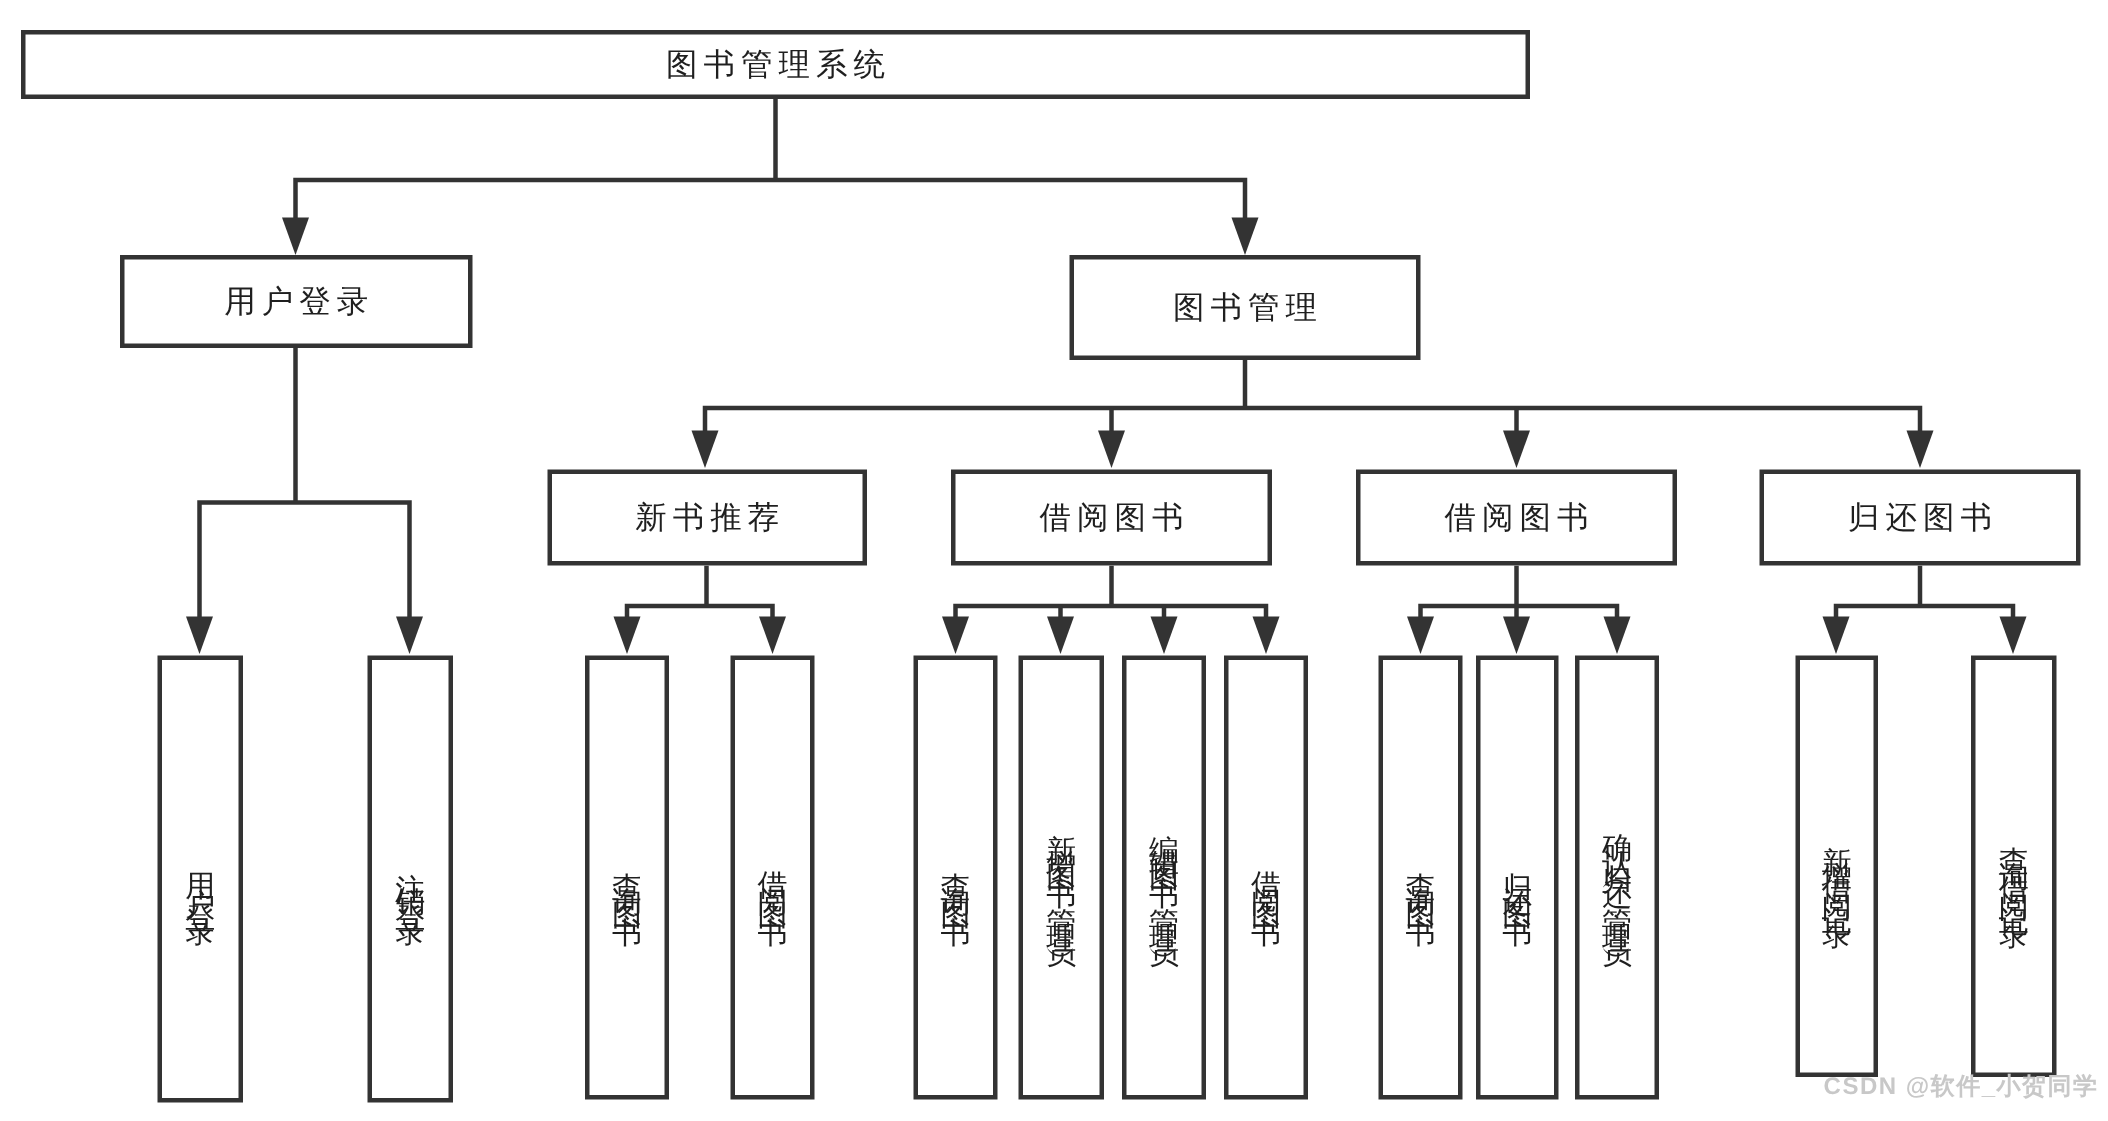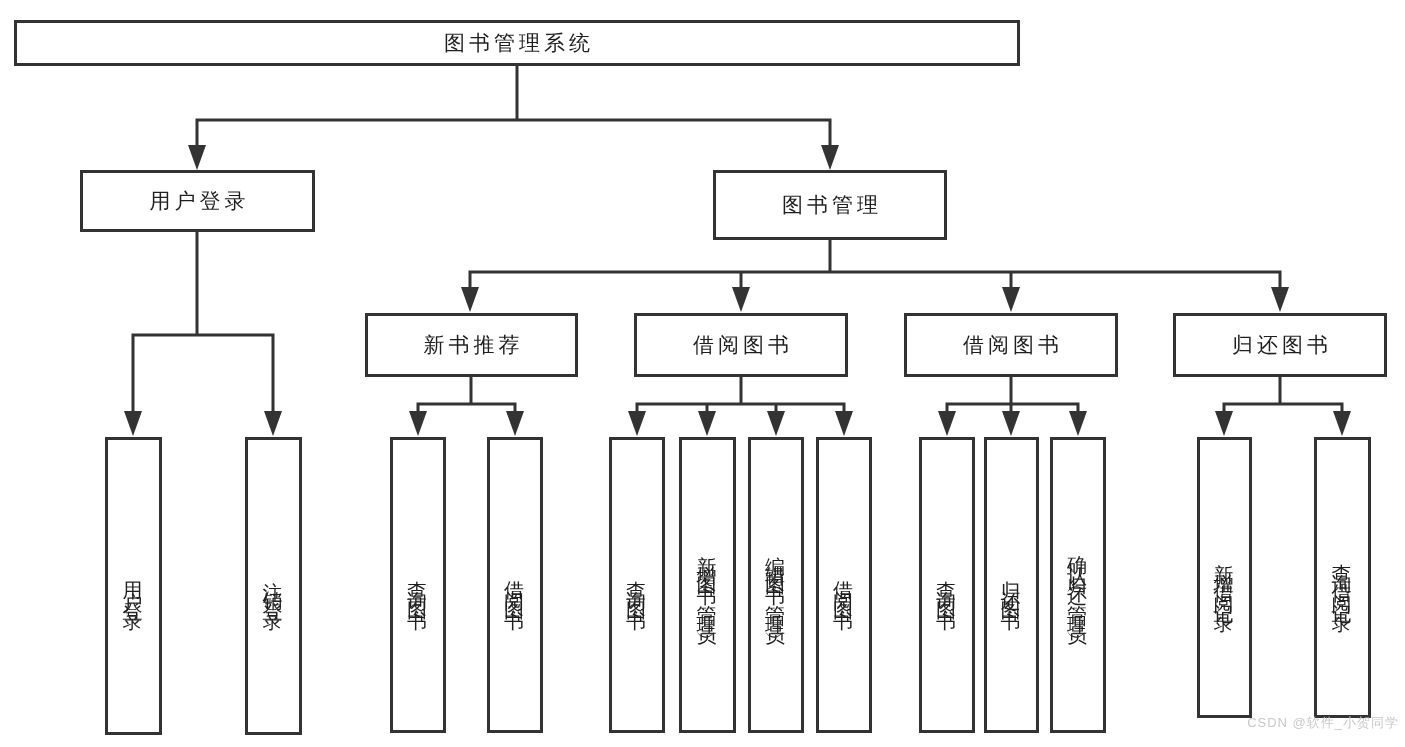--- a/index.html
+++ b/index.html
@@ -41,24 +41,25 @@
   }
   .v span {
     writing-mode: vertical-rl;
     font-size: 20px;
     letter-spacing: 10px;
   }
   .watermark {
     position: absolute;
     right: 6px;
     top: 714px;
-    font-size: 13px;
+    font-size: 16px;
     letter-spacing: 1px;
     color: #c8c8c8;
     white-space: nowrap;
+    font-weight: bold;
   }
 </style>
 </head>
 <body>
 
 <div class="canvas">
 
   <svg class="connectors" width="1405" height="747" viewBox="0 0 1405 747">
     <g stroke="#333333" stroke-width="3" fill="none">
 

